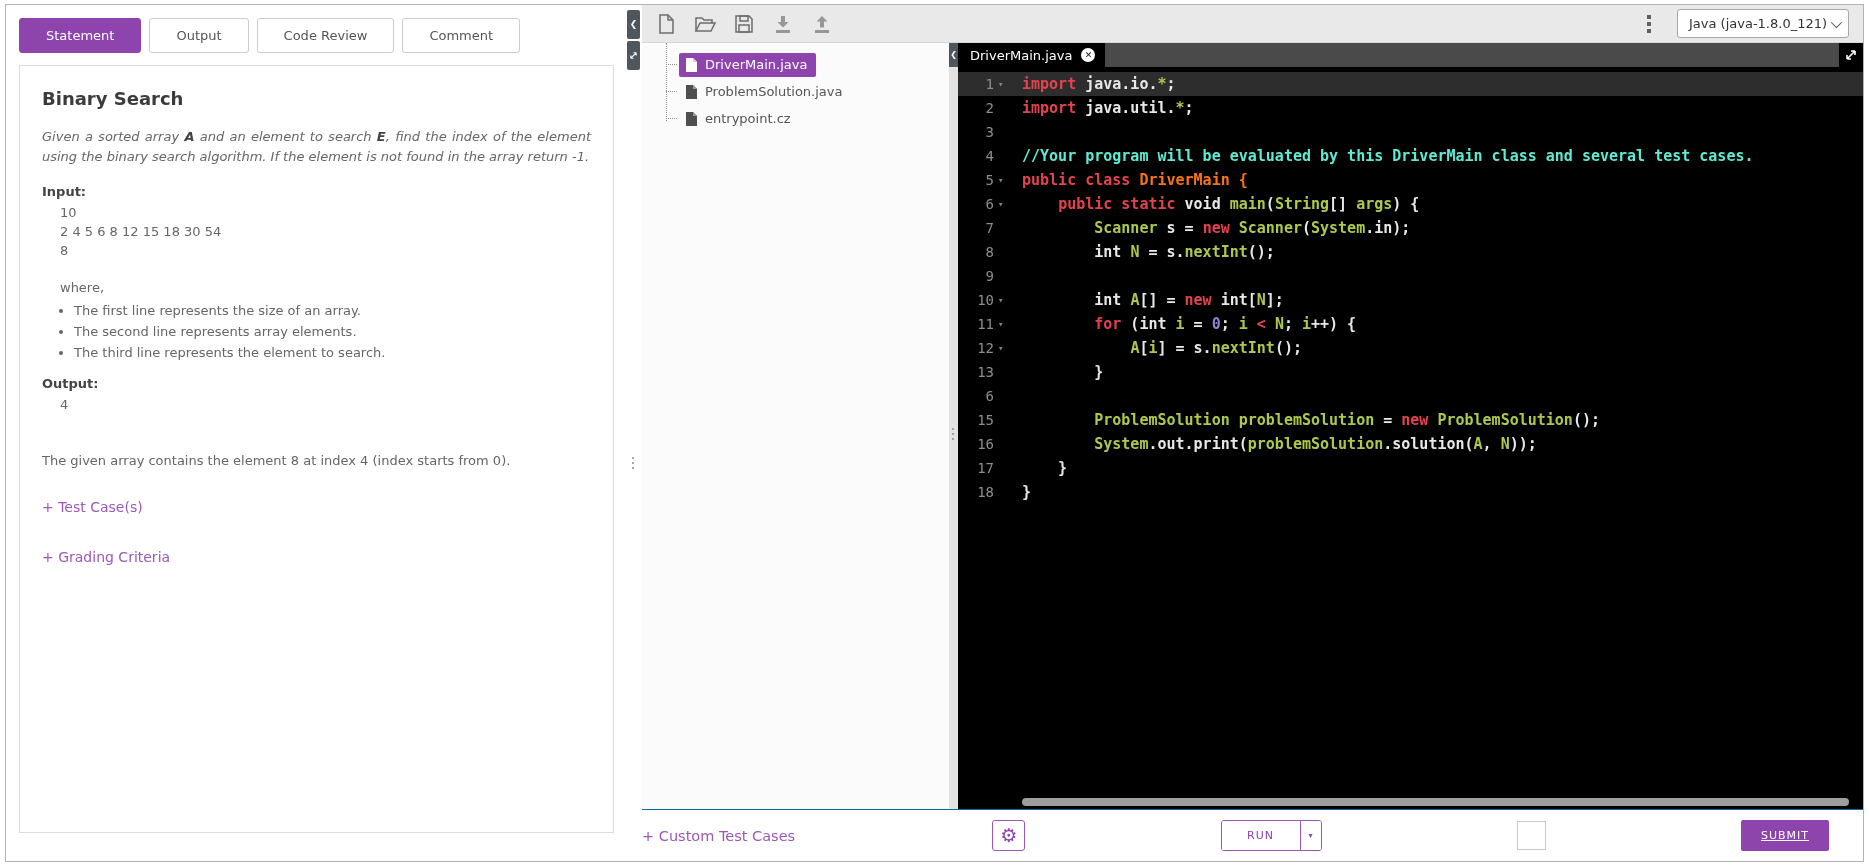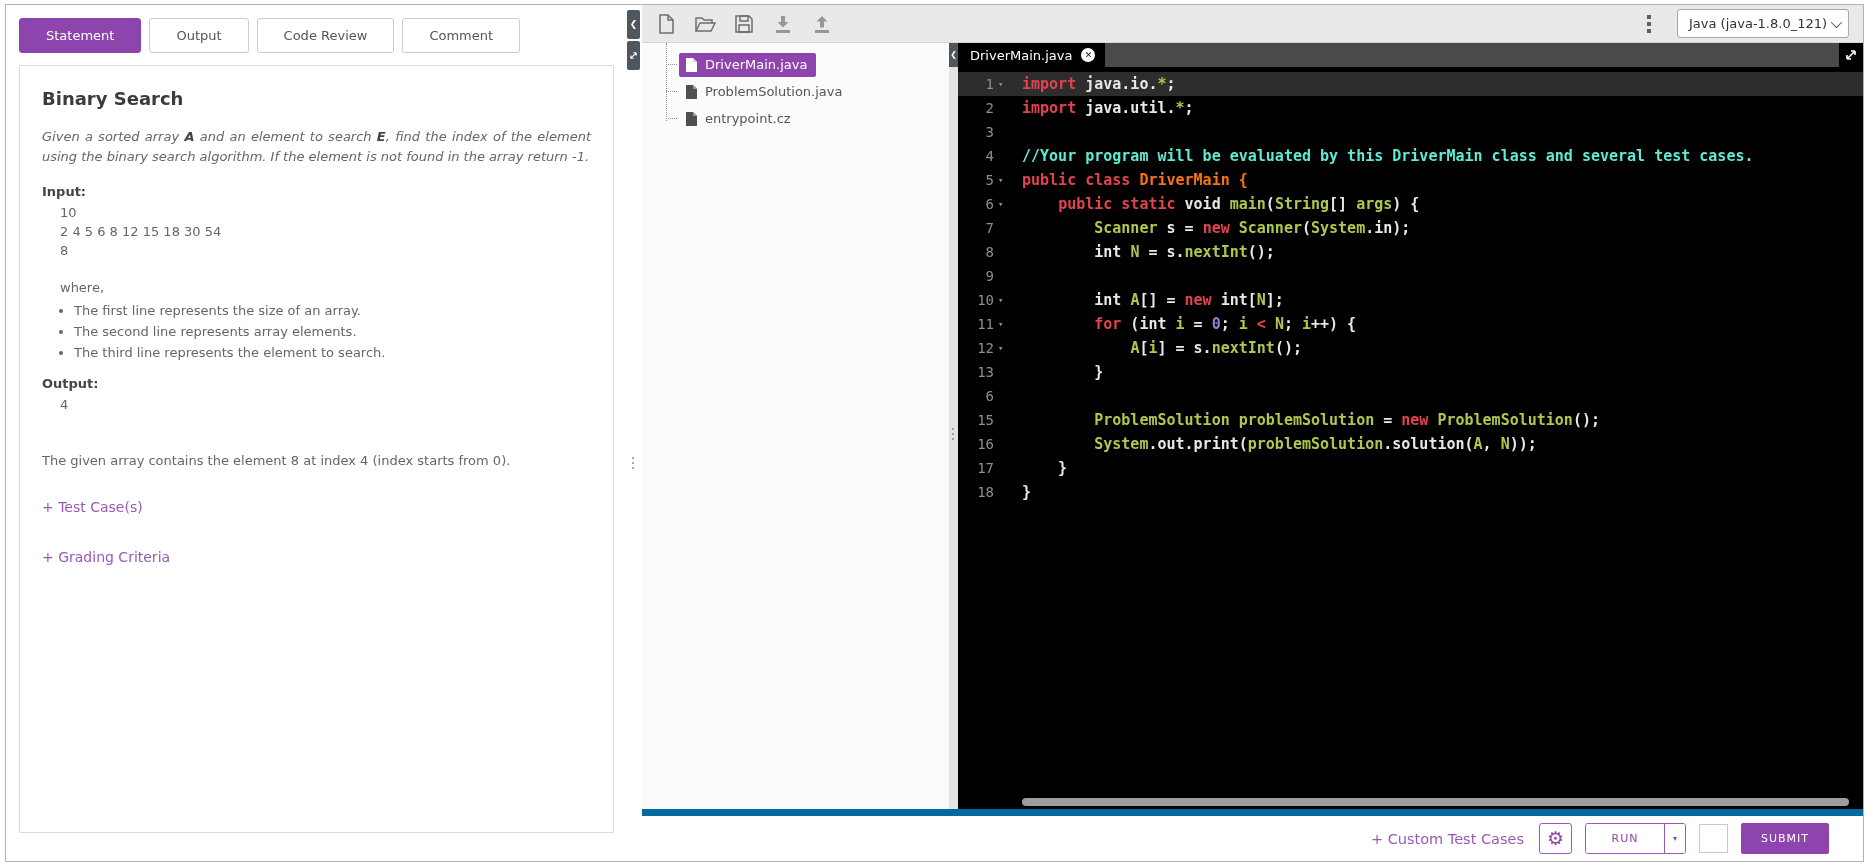--- a/index.html
+++ b/index.html
@@ -74,29 +74,29 @@
   .fullscreen-btn { width:24px; height:24px; background:#000; display:flex; align-items:center; justify-content:center; cursor:pointer; }
   .code-area { flex:1; position:relative; overflow:hidden; font-family:"DejaVu Sans Mono","Liberation Mono",monospace; font-size:15px; font-weight:bold; padding-top:5px; }
   .code-line { display:flex; height:24px; line-height:24px; white-space:pre; }
   .code-line.active { background:#2d2d2d; }
   .ln { width:36px; text-align:right; color:#8e8e8e; font-weight:normal; font-size:14px; flex:none; }
   .fold { width:16px; color:#8a8a8a; font-size:9px; padding-left:4px; flex:none; }
   .ctext { padding-left:12px; }
   .hscroll { position:absolute; left:64px; right:14px; bottom:3px; height:8px; background:#9e9e9e; border-radius:4px; cursor:pointer; }
 
   
-  .bottom-bar { position:absolute; left:0; right:0; bottom:0; height:52px; background:#fff; border-top:7px solid #0369a1; display:flex; align-items:center; justify-content:flex-end; gap:13px; padding-right:34px; }
+  .bottom-bar { position:absolute; left:0; right:0; bottom:0; height:52px; background:#fff; border-top:1px solid #0369a1; display:flex; align-items:center; justify-content:space-between; gap:13px; padding-right:34px; }
   .ctc-link { color:#9b59b6; font-size:14.5px; cursor:pointer; margin-right:2px; }
   .gear-btn { width:33px; height:31px; border:1px solid #9b59b6; border-radius:3px; background:#fff; display:flex; align-items:center; justify-content:center; cursor:pointer; }
   .gear-glyph { color:#8e44ad; font-size:19px; line-height:1; }
   .run-group { display:flex; height:31px; border:1px solid #9b59b6; border-radius:3px; overflow:hidden; }
   .run-main { width:78px; display:flex; align-items:center; justify-content:center; background:#fff; color:#8e44ad; font-size:11px; letter-spacing:1px; cursor:pointer; }
   .run-arrow { width:21px; border-left:1px solid #9b59b6; display:flex; align-items:center; justify-content:center; background:#fff; color:#8e44ad; font-size:8px; cursor:pointer; }
   .status-box { width:29px; height:29px; background:#fff; border:1px solid #c9c9c9; }
-  .submit-btn { width:88px; height:31px; background:#8e44ad; border:none; border-radius:2px; color:#fff; font-size:11px; letter-spacing:1px; cursor:pointer; font-family:inherit; }
+  .submit-btn { width:88px; height:31px; background:#8e44ad; border:none; border-radius:2px; color:#fff; font-size:11px; letter-spacing:1px; cursor:pointer; font-family:inherit;text-decoration:underline; }
 </style>
 </head>
 <body>
 
 <div class="app">
   <div class="frame">
 
     <div class="left-panel">
       <div class="tabs">
         <div class="tab active">Statement</div>

